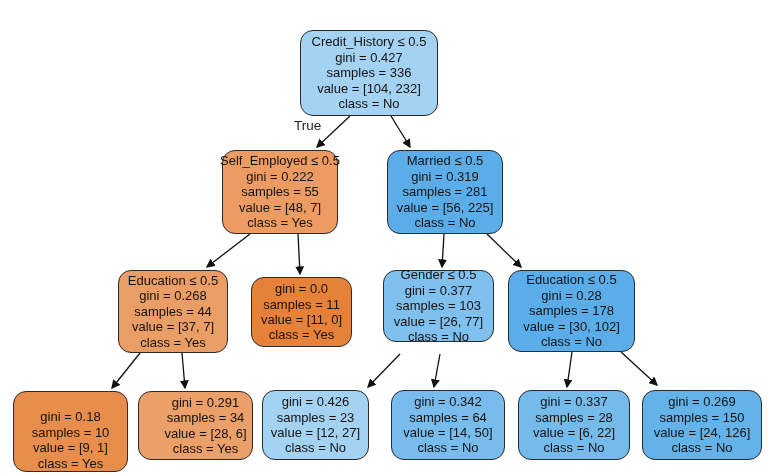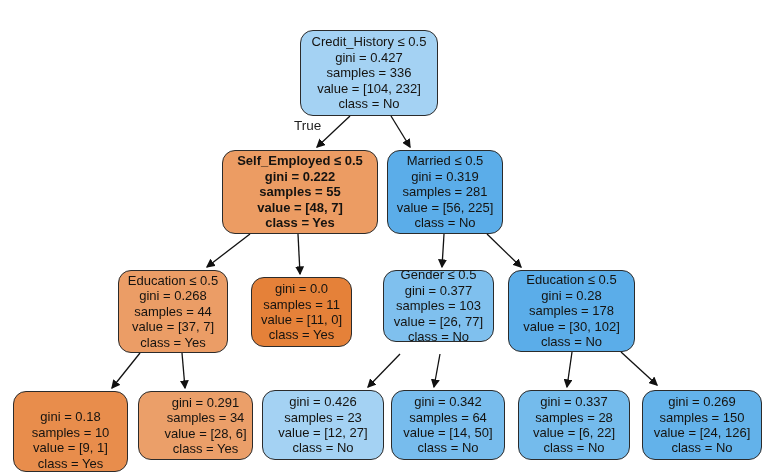--- a/index.html
+++ b/index.html
@@ -76,21 +76,21 @@
   <div class="edge-label" style="left:412px; top:118px;margin-top:44px;">False</div>
 
   <div class="node" style="left: 300px; top: 30px; width: 138px; height: 86px; background: rgb(164, 210, 243);">
     <div class="nl">Credit_History ≤ 0.5</div>
     <div class="nl">gini = 0.427</div>
     <div class="nl">samples = 336</div>
     <div class="nl">value = [104, 232]</div>
     <div class="nl">class = No</div>
   </div>
 
-  <div class="node" style="left: 222px; top: 150px; width: 156px; height: 84px; background: rgb(236, 156, 99); font-weight: bold;">
+  <div class="node" style="left: 222px; top: 150px; width: 116px; height: 84px; background: rgb(236, 156, 99);">
     <div class="nl">Self_Employed ≤ 0.5</div>
     <div class="nl">gini = 0.222</div>
     <div class="nl">samples = 55</div>
     <div class="nl">value = [48, 7]</div>
     <div class="nl">class = Yes</div>
   </div>
 
   <div class="node" style="left: 387px; top: 150px; width: 116px; height: 84px; background: rgb(91, 173, 233);">
     <div class="nl">Married ≤ 0.5</div>
     <div class="nl">gini = 0.319</div>
@@ -137,21 +137,21 @@
     <div class="nl">class = Yes</div>
   </div>
 
   <div class="node" style="left: 138px; top: 391px; width: 115px; height: 69px; background: rgb(235, 159, 105); padding-left: 20px;">
     <div class="nl">gini = 0.291</div>
     <div class="nl">samples = 34</div>
     <div class="nl">value = [28, 6]</div>
     <div class="nl">class = Yes</div>
   </div>
 
-  <div class="node" style="left: 262px; top: 390px; width: 122px; height: 70px; background: rgb(164, 210, 243);">
+  <div class="node" style="left: 262px; top: 390px; width: 107px; height: 70px; background: rgb(164, 210, 243);">
     <div class="nl">gini = 0.426</div>
     <div class="nl">samples = 23</div>
     <div class="nl">value = [12, 27]</div>
     <div class="nl">class = No</div>
   </div>
 
   <div class="node" style="left: 391px; top: 390px; width: 114px; height: 70px; background: rgb(119, 188, 237);">
     <div class="nl">gini = 0.342</div>
     <div class="nl">samples = 64</div>
     <div class="nl">value = [14, 50]</div>

